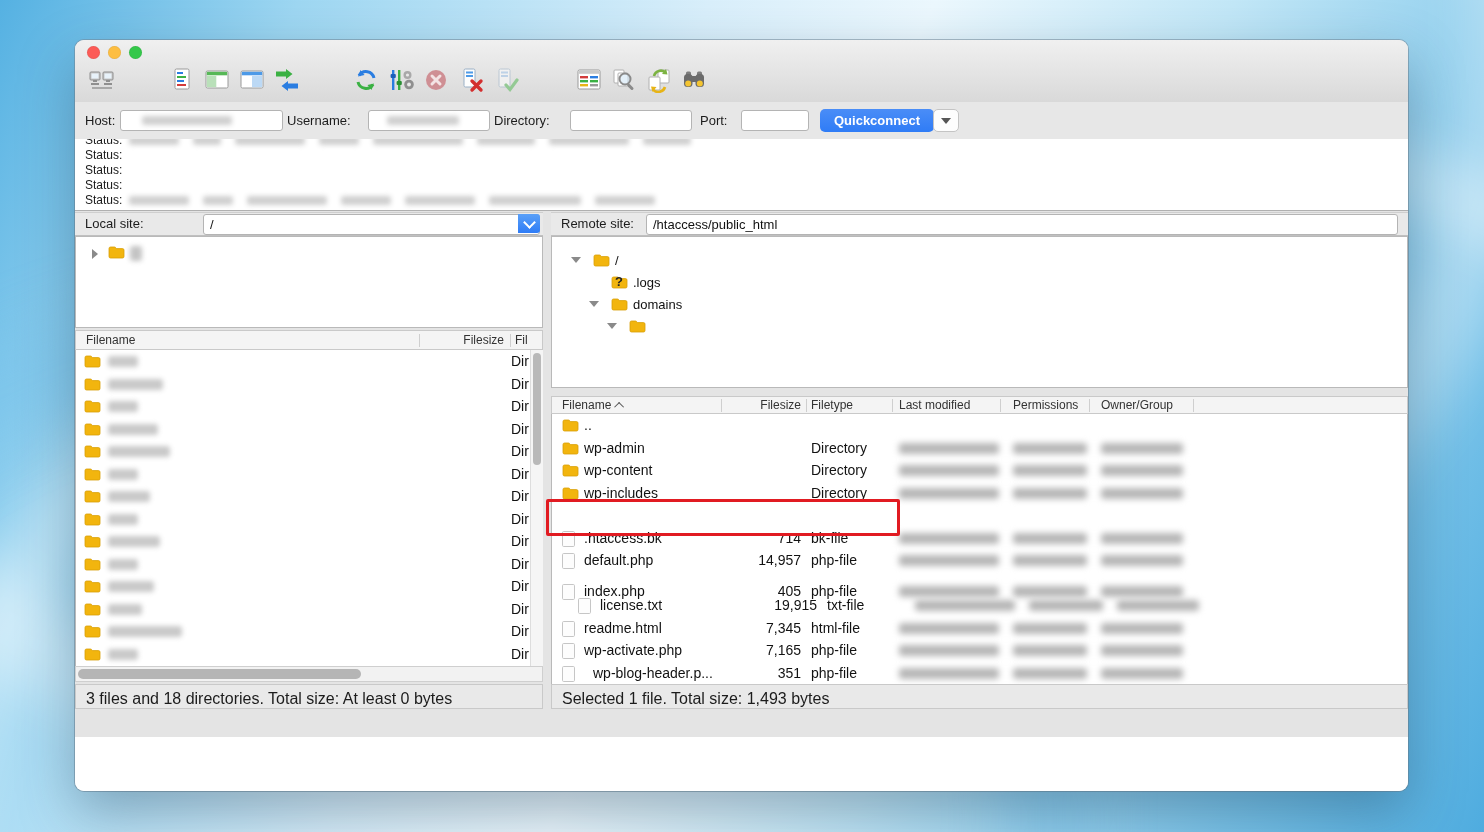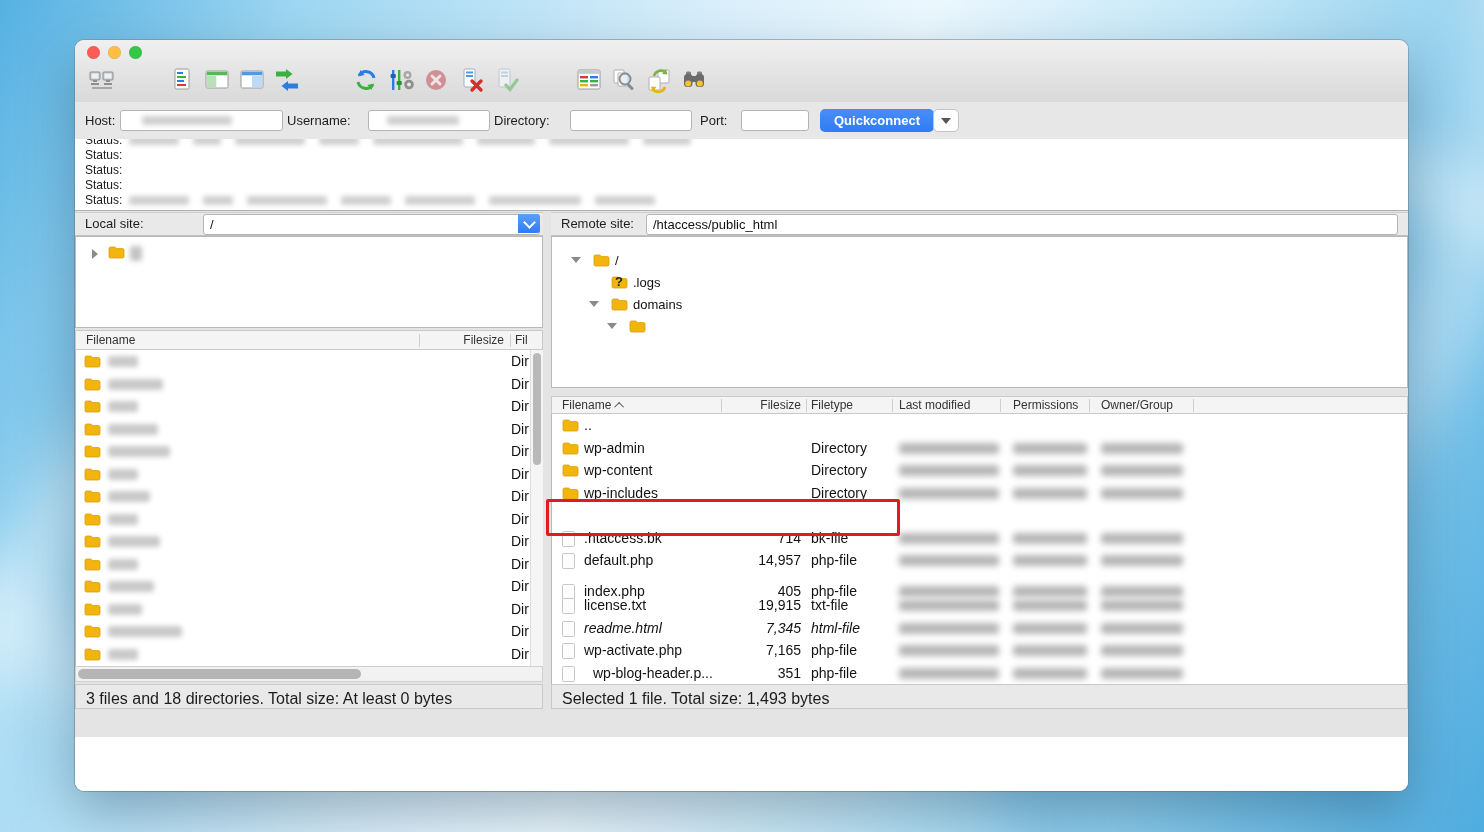--- a/index.html
+++ b/index.html
@@ -544,32 +544,32 @@
         <span class="ficon" style="left: 10px;"><svg width="13" height="16" viewBox="0 0 13 16">
             <rect x="0.5" y="0.5" width="12" height="15" rx="1.2" fill="#fdfdfd" stroke="#c6c6c6"></rect>
           </svg></span>
         <span class="cell" style="left: 32px;">index.php</span>
         <span class="cell size" style="left: 175px; width: 74px;">405</span>
         <span class="cell" style="left: 259px;">php-file</span>
         <span class="meta-blob" style="left: 347px; width: 100px;"></span>
         <span class="meta-blob" style="left: 461px; width: 74px;"></span>
         <span class="meta-blob" style="left: 549px; width: 82px;"></span>
       </div>
-      <div class="frow" style="top: 180px;">
+      <div class="frow" style="top: 180px; margin-left: 16px;">
         <span class="ficon" style="left: 10px;"><svg width="13" height="16" viewBox="0 0 13 16">
             <rect x="0.5" y="0.5" width="12" height="15" rx="1.2" fill="#fdfdfd" stroke="#c6c6c6"></rect>
           </svg></span>
         <span class="cell" style="left: 32px;">license.txt</span>
         <span class="cell size" style="left: 175px; width: 74px;">19,915</span>
         <span class="cell" style="left: 259px;">txt-file</span>
         <span class="meta-blob" style="left: 347px; width: 100px;"></span>
         <span class="meta-blob" style="left: 461px; width: 74px;"></span>
         <span class="meta-blob" style="left: 549px; width: 82px;"></span>
       </div>
-      <div class="frow" style="top: 202.5px; font-style: italic;">
+      <div class="frow" style="top: 202.5px;">
         <span class="ficon" style="left: 10px;"><svg width="13" height="16" viewBox="0 0 13 16">
             <rect x="0.5" y="0.5" width="12" height="15" rx="1.2" fill="#fdfdfd" stroke="#c6c6c6"></rect>
           </svg></span>
         <span class="cell" style="left: 32px;">readme.html</span>
         <span class="cell size" style="left: 175px; width: 74px;">7,345</span>
         <span class="cell" style="left: 259px;">html-file</span>
         <span class="meta-blob" style="left: 347px; width: 100px;"></span>
         <span class="meta-blob" style="left: 461px; width: 74px;"></span>
         <span class="meta-blob" style="left: 549px; width: 82px;"></span>
       </div>

